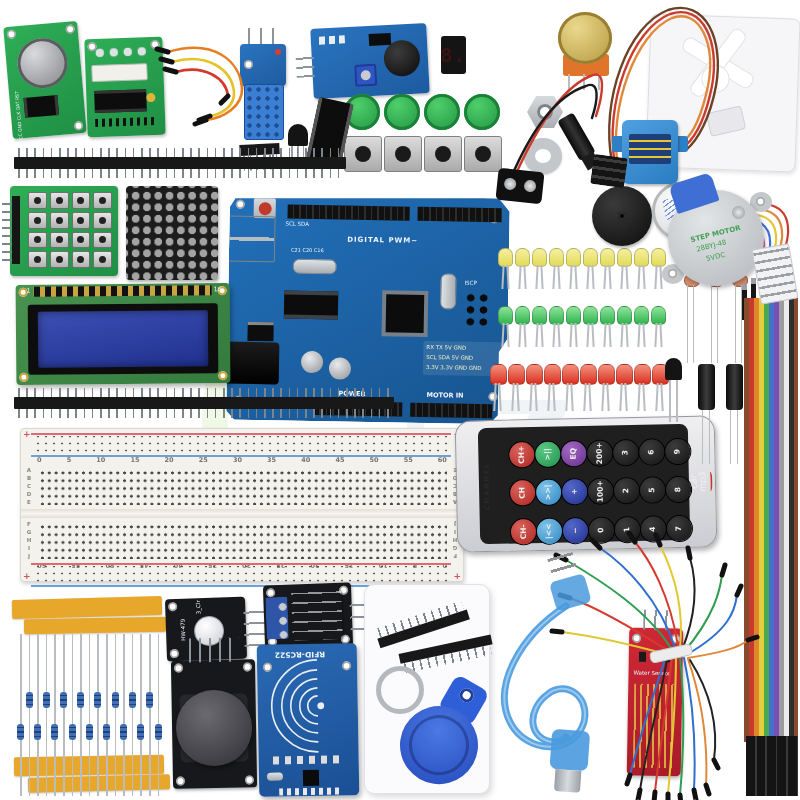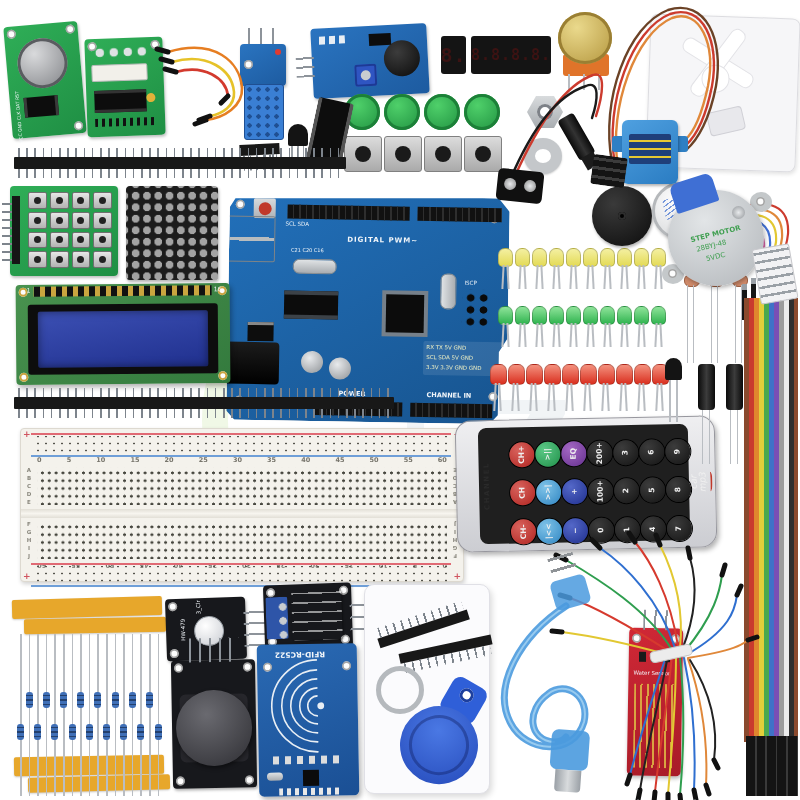--- a/index.html
+++ b/index.html
@@ -121,23 +121,20 @@
     <div class="abs" style="left:42px;top:38px;width:22px;height:22px;background:#2f55c2;border-radius:3px;box-shadow:inset 0 0 0 2px #1d3a94">
       <div class="abs" style="left:6px;top:6px;width:10px;height:10px;border-radius:50%;background:#c8ccd0"></div>
     </div>
     <div class="abs" style="left:58px;top:8px;width:22px;height:12px;background:#0d0d0d"></div>
     <div class="abs" style="left:8px;top:8px;width:26px;height:8px;background:repeating-linear-gradient(90deg,#e8eef4 0 6px,transparent 6px 10px)"></div>
   </div>
 
   <div class="abs seg" style="left:441px;top:36px;width:25px;height:38px;font-size:20px">
     <span style="opacity:.75">8.</span>
   </div>
-  <div class="abs seg" style="left:471px;top:36px;width:80px;height:38px;font-size:15px">
-    <span style="opacity:.75">8.8.8.8.</span>
-  </div>
 
   <div class="abs" style="left:556px;top:12px;width:58px;height:80px">
     <div class="abs" style="left:7px;top:42px;width:46px;height:22px;background:#e0742a;border-radius:3px"></div>
     <div class="abs" style="left:12px;top:62px;width:36px;height:16px;background:repeating-linear-gradient(90deg,#b9bdc2 0 2.5px,transparent 2.5px 15px)"></div>
     <div class="abs" style="left:2px;top:0;width:54px;height:52px;border-radius:50%;background:radial-gradient(circle at 35% 30%,#ead98c,#b3953c);box-shadow:inset 0 0 0 3px #9a7f33"></div>
   </div>
 
   <div class="abs" style="left:648px;top:16px;width:148px;height:152px;transform:rotate(2deg);
        background:rgba(246,246,248,.95);border:1px solid #dcdce0;border-radius:8px;box-shadow:1px 2px 4px rgba(0,0,0,.12)">
     <div class="abs" style="left:28px;top:38px;width:78px;height:14px;background:#fff;border:1px solid #e2e2e6;border-radius:7px;transform:rotate(30deg)"></div>
@@ -293,21 +290,21 @@
     <div class="abs" style="left:234px;top:92px;width:26px;height:36px;background-image:radial-gradient(#0a0a0a 3.6px,transparent 4.2px);background-size:13px 12px;background-position:2px 2px"></div>
     <div class="abs" style="left:196px;top:144px;width:80px;height:34px;background:rgba(255,255,255,.10);border-radius:2px;padding:1px 3px;box-sizing:border-box">
       <div class="txt" style="position:static;display:block;font-size:5.5px;color:#f4f4c6;line-height:1.85">RX TX 5V GND</div>
       <div class="txt" style="position:static;display:block;font-size:5.5px;color:#f4f4c6;line-height:1.85">SCL SDA 5V GND</div>
       <div class="txt" style="position:static;display:block;font-size:5.5px;color:#f4f4c6;line-height:1.85">3.3V 3.3V GND GND</div>
     </div>
     <div class="abs" style="left:20px;top:128px;width:26px;height:16px;background:#0d0d0d;border-top:3px solid #888"></div>
     <div class="abs" style="left:74px;top:156px;width:22px;height:22px;border-radius:50%;background:radial-gradient(circle at 38% 32%,#e8eaec,#8e9296)"></div>
     <div class="abs" style="left:102px;top:162px;width:22px;height:22px;border-radius:50%;background:radial-gradient(circle at 38% 32%,#e8eaec,#8e9296)"></div>
     <div class="txt" style="left:112px;top:194px;font-size:6.5px;font-weight:bold">POWER</div>
-    <div class="txt" style="left:200px;top:194px;font-size:6.5px;font-weight:bold">CHANNEL  IN</div>
+    <div class="txt" style="left:200px;top:194px;font-size:6.5px;font-weight:bold">MOTOR  IN</div>
     <div class="abs" style="left:88px;top:206px;width:88px;height:14px;background:#111;background-image:repeating-linear-gradient(90deg,transparent 0 5px,#2e2e2e 5px 6.5px)"></div>
     <div class="abs" style="left:184px;top:206px;width:82px;height:14px;background:#111;background-image:repeating-linear-gradient(90deg,transparent 0 5px,#2e2e2e 5px 6.5px)"></div>
     <div class="abs" style="left:-8px;top:148px;width:60px;height:42px;background:linear-gradient(#1c1c1c,#000);border-radius:4px"></div>
   </div>
 
   <div class="abs" style="left:16px;top:284px;width:214px;height:100px;transform:rotate(-.5deg);
        background:linear-gradient(145deg,#49924f,#337a3d);border-radius:4px;box-shadow:2px 3px 5px rgba(0,0,0,.3)">
     <div class="hole gold" style="left:3px;top:3px"></div>
     <div class="hole gold" style="right:3px;top:3px"></div>
     <div class="hole gold" style="left:3px;bottom:3px"></div>

